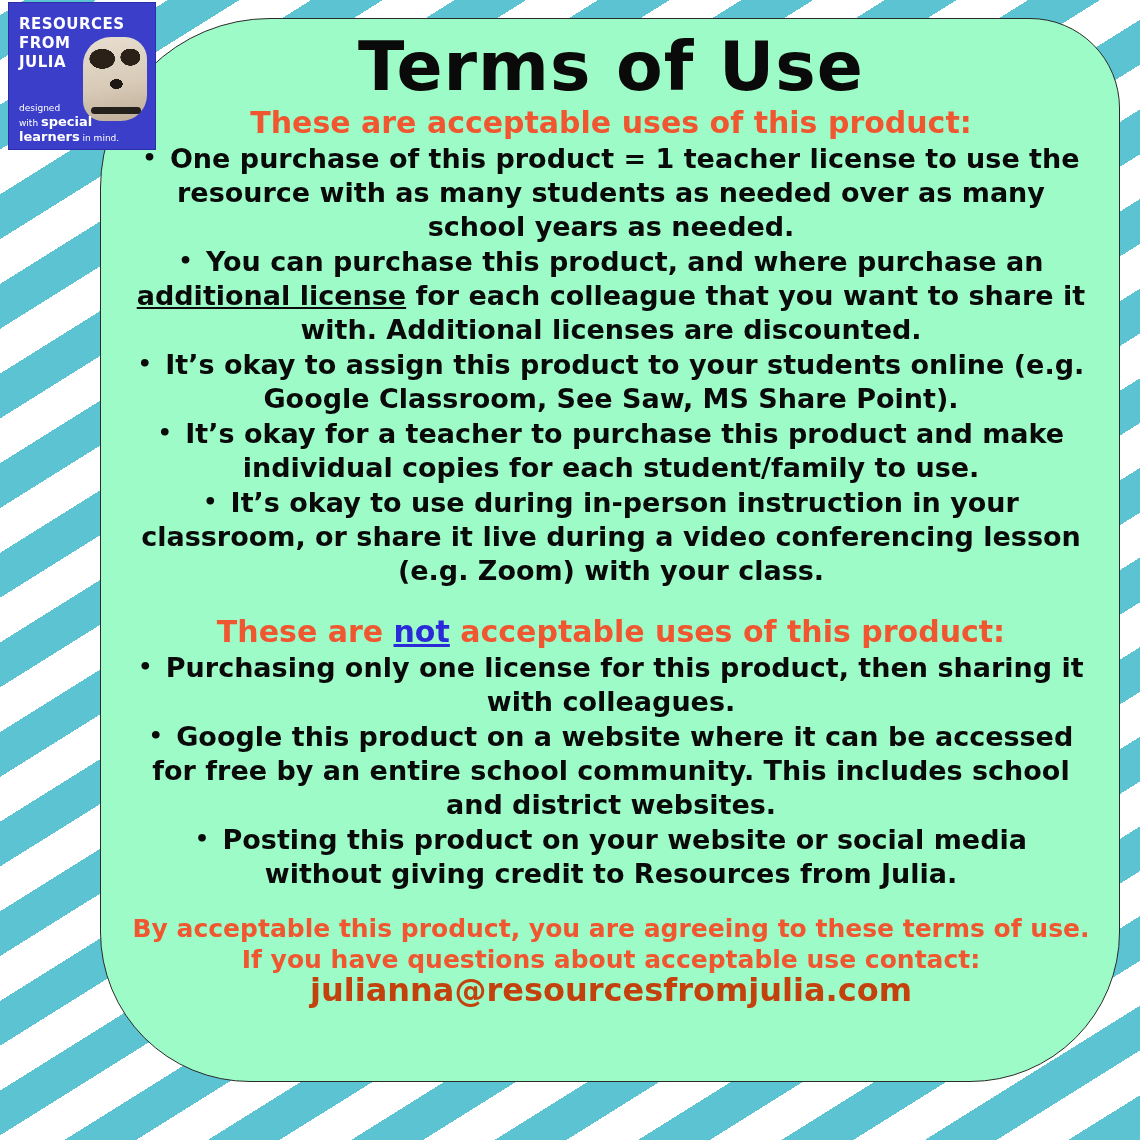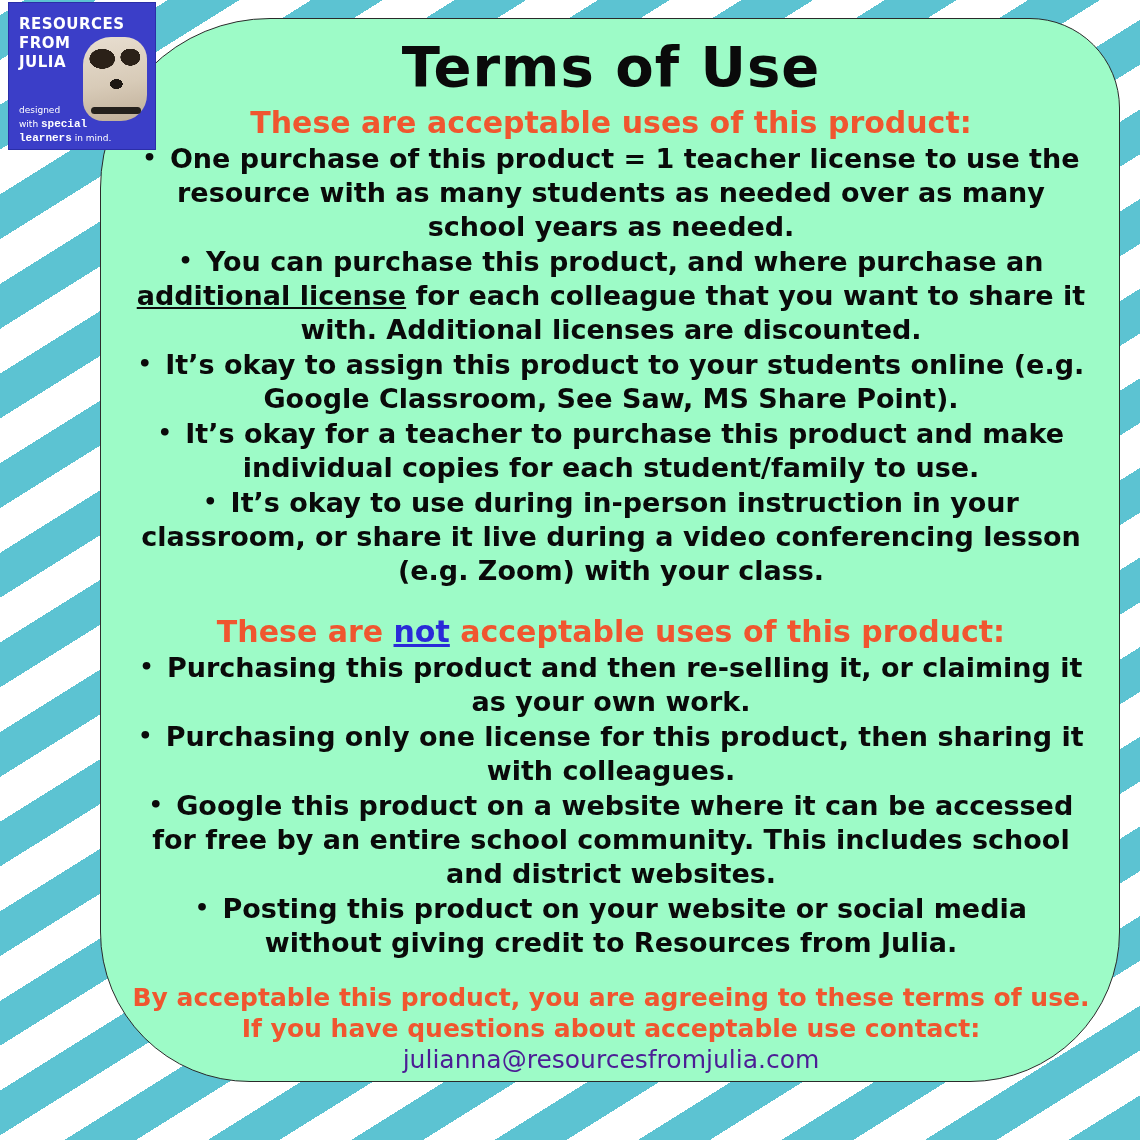--- a/index.html
+++ b/index.html
@@ -47,21 +47,21 @@
     position: absolute;
     left: 0;
     top: 0;
     width: 1020px;
     padding-top: 16px;
     text-align: center;
   }
 
   
   .title {
-    font-size: 56px;
+    font-size: 68px;
     line-height: 64px;
     font-weight: bold;
     color: #0a0a0a;
     letter-spacing: 1px;
     margin: 0 0 6px 0;
     font-family: "DejaVu Sans", sans-serif;
   }
 
   
   .section-head {
@@ -113,24 +113,24 @@
     margin-top: 22px;
   }
   .footer-line {
     font-size: 25px;
     line-height: 31px;
     font-weight: bold;
     color: #f0562f;
     font-family: "DejaVu Sans", sans-serif;
   }
   .footer-email {
-    font-size: 25px;
+    font-size: 32px;
     line-height: 31px;
-    font-weight: normal;
-    color: #4c1d95;
+    font-weight: bold;
+    color: #c2410c;
     font-family: "DejaVu Sans", sans-serif;
   }
 
   
   #logo {
     position: absolute;
     left: 8px;
     top: 2px;
     width: 148px;
     height: 148px;
@@ -157,22 +157,21 @@
     left: 10px;
     bottom: 4px;
     width: 130px;
     text-align: left;
     color: #ffffff;
     font-size: 9px;
     line-height: 14px;
     font-family: "DejaVu Sans", sans-serif;
   }
   #logo .logo-sub b {
-    font-size: 11px;
-    font-family: Liberation Mono, monospace;
+    font-size: 13px;
   }
   #logo .dog {
     position: absolute;
     right: 8px;
     top: 34px;
     width: 64px;
     height: 84px;
     border-radius: 28px 22px 26px 20px;
     background:
       radial-gradient(ellipse 18px 14px at 30% 26%, #2b2118 0%, #2b2118 70%, rgba(43,33,24,0) 72%),
@@ -223,24 +222,20 @@
           <span class="bullet">•</span>
           <span>It’s okay to use during in-person instruction in your classroom, or share it live during a video conferencing lesson (e.g. Zoom) with your class.</span>
         </li>
       </ul>
 
       <div class="gap"></div>
 
       <div class="section-head"><span>These are </span><span class="em-not">not</span><span> acceptable uses of this product:</span></div>
 
       <ul class="list">
-        <li>
-          <span class="bullet">•</span>
-          <span>Purchasing this product and then re-selling it, or claiming it as your own work.</span>
-        </li>
         <li>
           <span class="bullet">•</span>
           <span>Purchasing only one license for this product, then sharing it with colleagues.</span>
         </li>
         <li>
           <span class="bullet">•</span>
           <span>Google this product on a website where it can be accessed for free by an entire school community. This includes school and district websites.</span>
         </li>
         <li>
           <span class="bullet">•</span>

